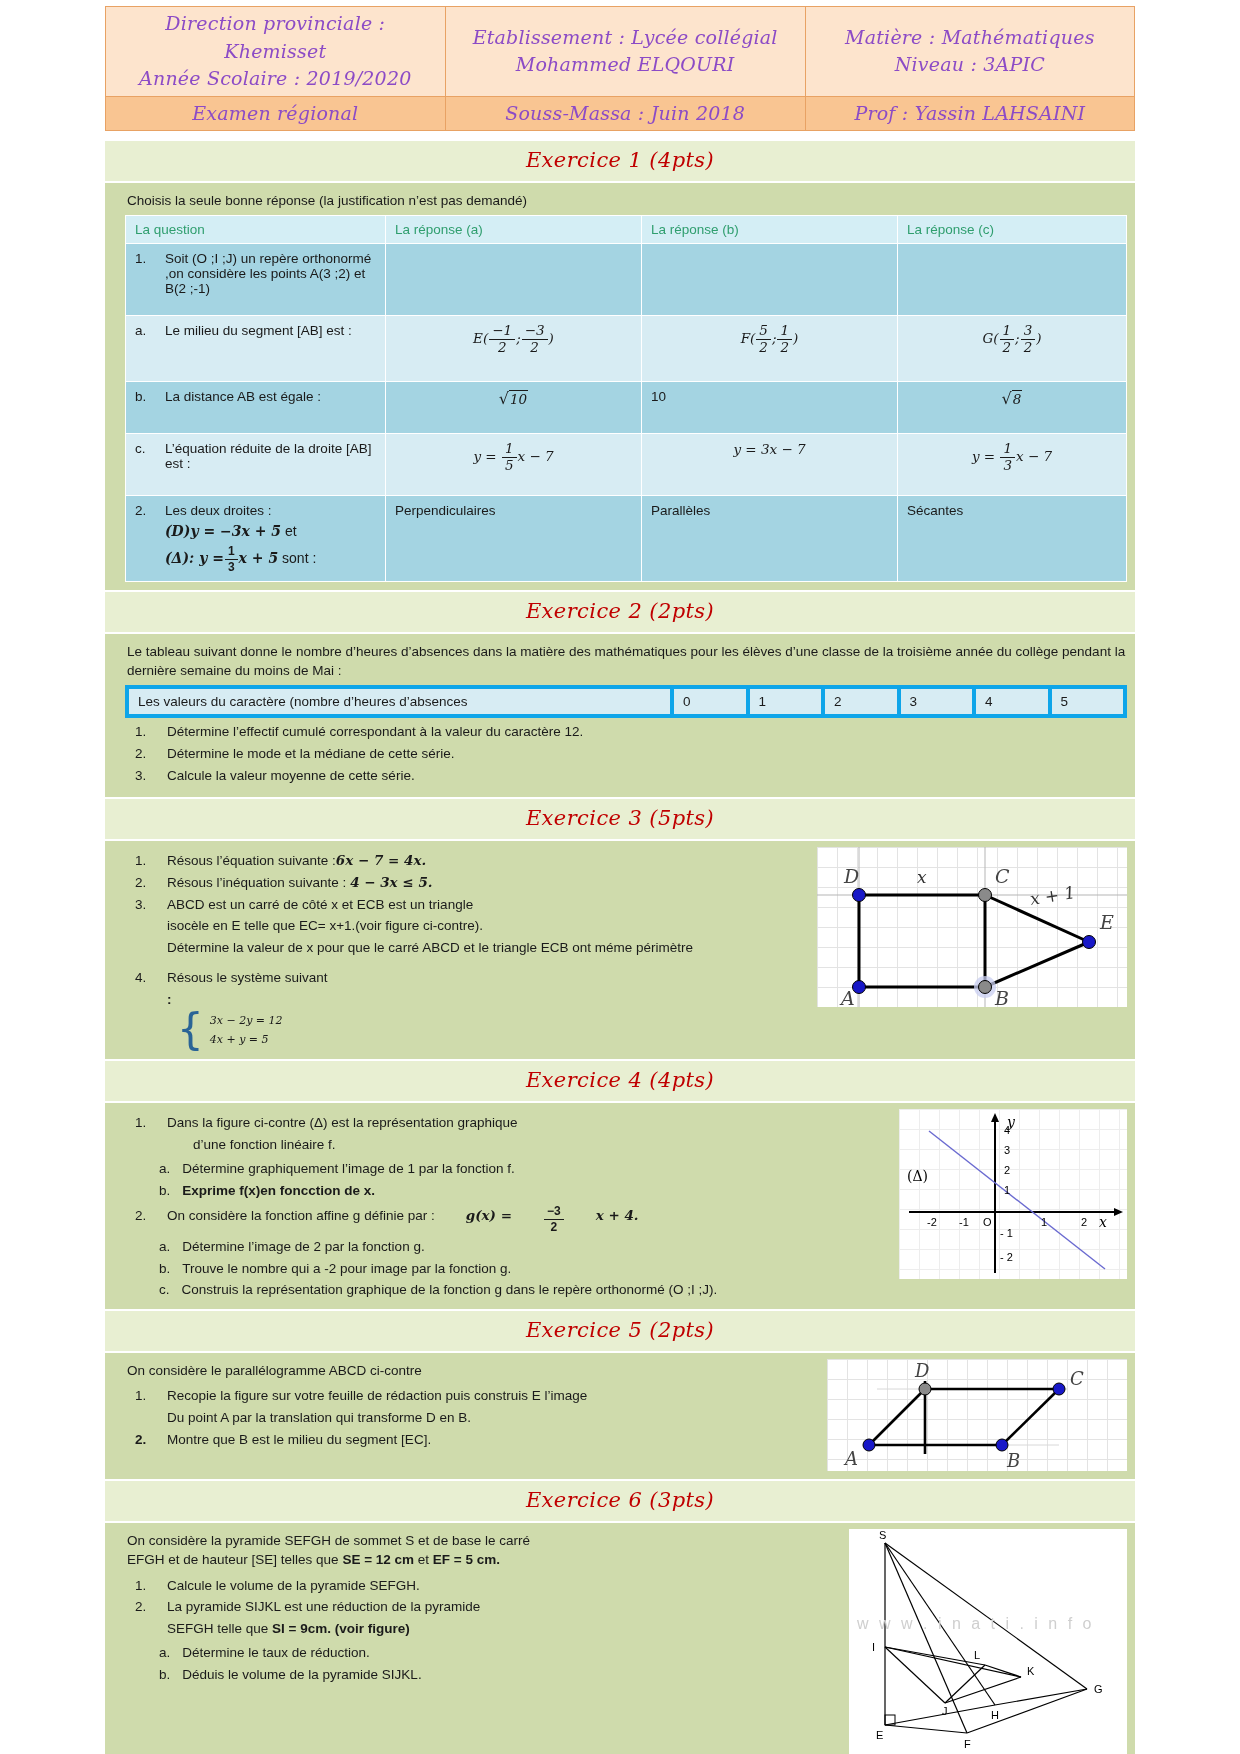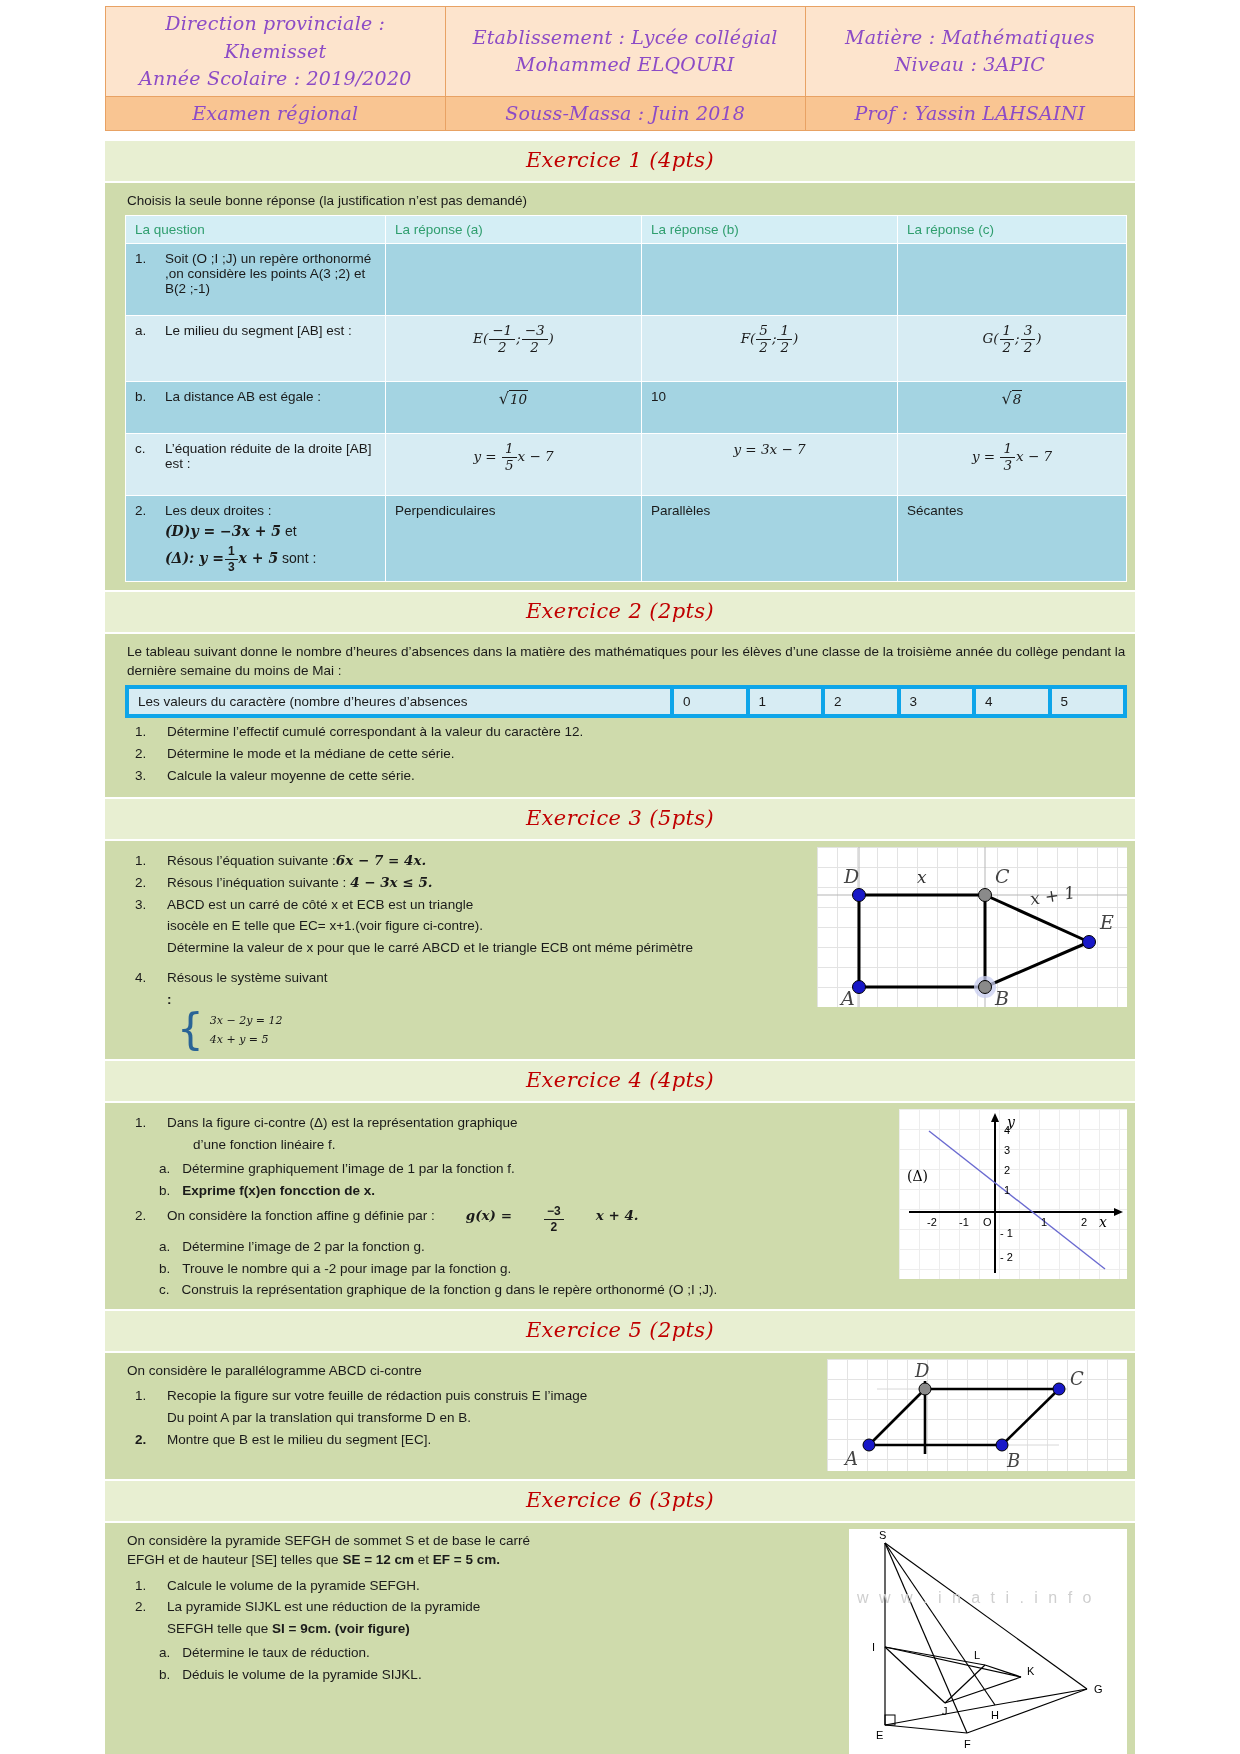--- a/index.html
+++ b/index.html
@@ -562,18 +562,18 @@
           <text x="30" y="10" font-size="11" fill="#000" font-family="Liberation Sans, sans-serif">S</text>
           <text x="27" y="210" font-size="11" fill="#000" font-family="Liberation Sans, sans-serif">E</text>
           <text x="115" y="219" font-size="11" fill="#000" font-family="Liberation Sans, sans-serif">F</text>
           <text x="245" y="164" font-size="11" fill="#000" font-family="Liberation Sans, sans-serif">G</text>
           <text x="142" y="190" font-size="11" fill="#000" font-family="Liberation Sans, sans-serif">H</text>
           <text x="23" y="122" font-size="11" fill="#000" font-family="Liberation Sans, sans-serif">I</text>
           <text x="93" y="186" font-size="11" fill="#000" font-family="Liberation Sans, sans-serif">J</text>
           <text x="178" y="146" font-size="11" fill="#000" font-family="Liberation Sans, sans-serif">K</text>
           <text x="125" y="130" font-size="11" fill="#000" font-family="Liberation Sans, sans-serif">L</text>
         </svg>
-        <span class="wm" style="left:8px; top:60px;">w w w . i  n a t i . i n f o</span>
+        <span class="wm" style="left:8px; top:86px;">w w w . i  n a t i . i n f o</span>
       </div>
     </div>
   </div>
 
 </div>
 
 </body></html>

